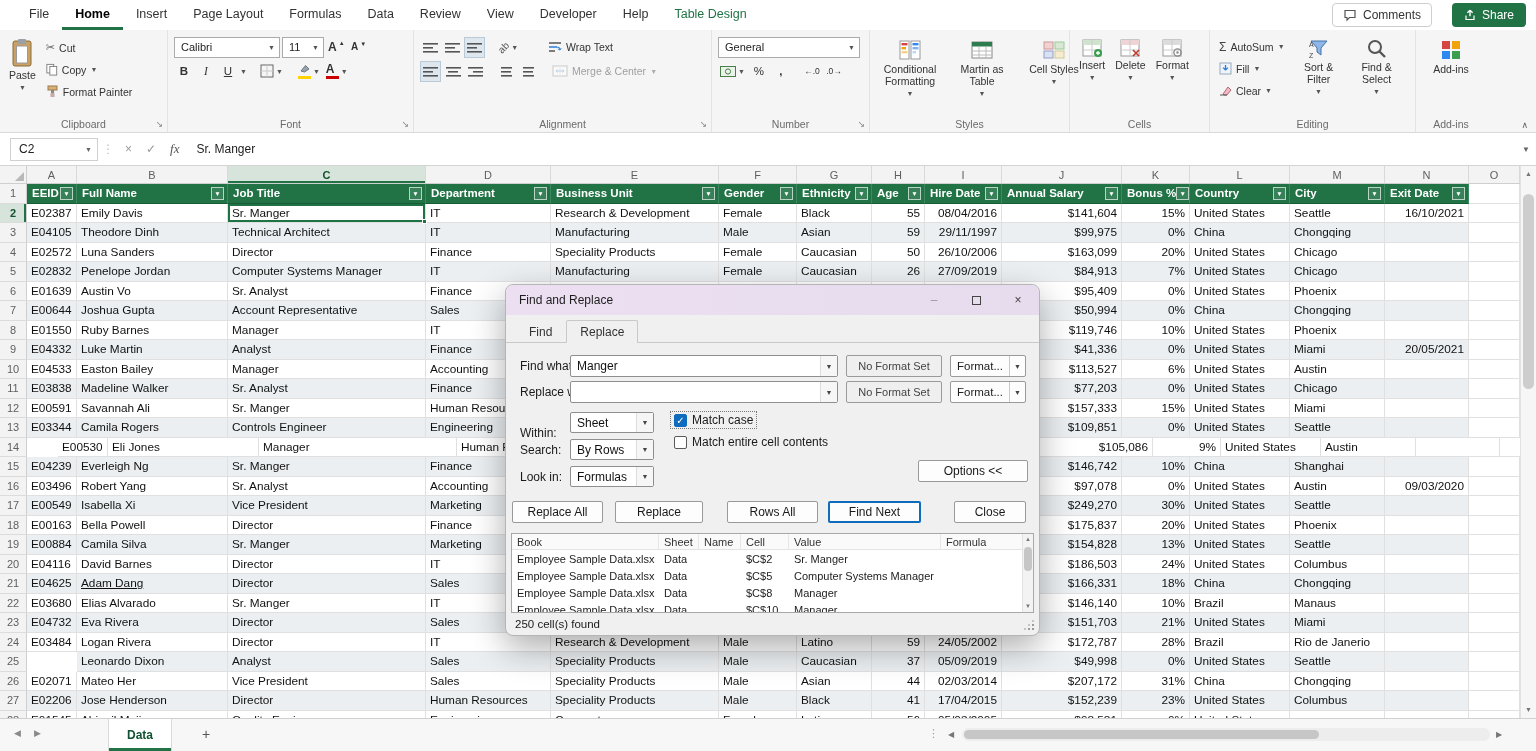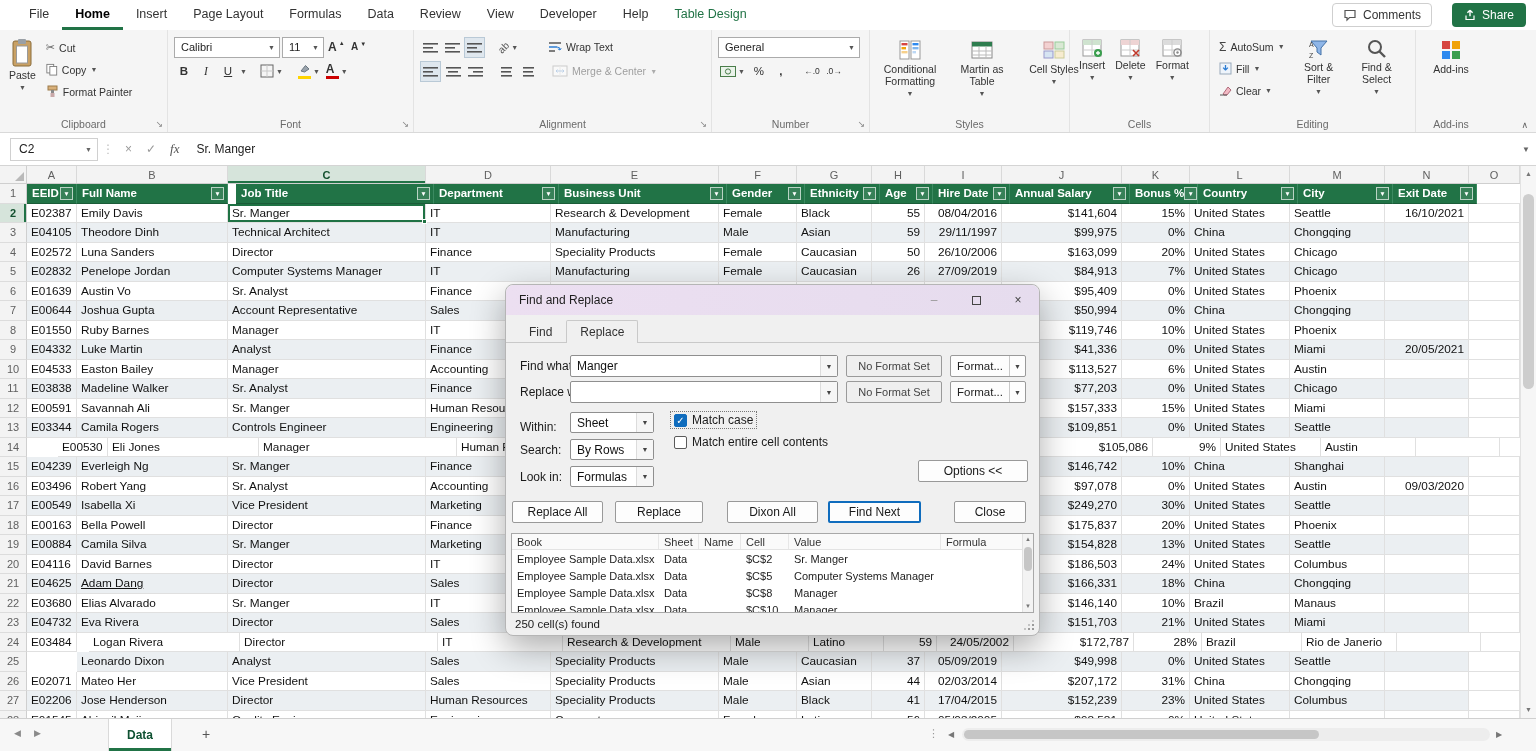--- a/index.html
+++ b/index.html
@@ -509,21 +509,21 @@
       <div class="grow">
         <div class="rownum">1</div>
         <div class="thead" style="width: 50px;">
           <span>EEID</span>
           <span class="filter">▼</span>
         </div>
         <div class="thead" style="width: 151px;">
           <span>Full Name</span>
           <span class="filter">▼</span>
         </div>
-        <div class="thead" style="width: 198px; margin-left: 8px;">
+        <div class="thead" style="width: 198px;">
           <span>Job Title</span>
           <span class="filter">▼</span>
         </div>
         <div class="thead" style="width: 125px;">
           <span>Department</span>
           <span class="filter">▼</span>
         </div>
         <div class="thead" style="width: 168px;">
           <span>Business Unit</span>
           <span class="filter">▼</span>
@@ -958,21 +958,21 @@
         <div class="cell tcell num" style="width: 120px;">$151,703</div>
         <div class="cell tcell num" style="width: 68px;">21%</div>
         <div class="cell tcell" style="width: 100px;">United States</div>
         <div class="cell tcell" style="width: 95px;">Miami</div>
         <div class="cell tcell num" style="width: 84px;"></div>
         <div class="cell" style="width: 51px;"></div>
       </div>
       <div class="grow">
         <div class="rownum">24</div>
         <div class="cell tcell" style="width: 50px;">E03484</div>
-        <div class="cell tcell" style="width: 151px; margin-left: 12px;">Logan Rivera</div>
+        <div class="cell tcell" style="width: 151px;">Logan Rivera</div>
         <div class="cell tcell" style="width: 198px;">Director</div>
         <div class="cell tcell" style="width: 125px;">IT</div>
         <div class="cell tcell" style="width: 168px;">Research &amp; Development</div>
         <div class="cell tcell" style="width: 78px;">Male</div>
         <div class="cell tcell" style="width: 75px;">Latino</div>
         <div class="cell tcell num" style="width: 53px;">59</div>
         <div class="cell tcell num" style="width: 77px;">24/05/2002</div>
         <div class="cell tcell num" style="width: 120px;">$172,787</div>
         <div class="cell tcell num" style="width: 68px;">28%</div>
         <div class="cell tcell" style="width: 100px;">Brazil</div>
@@ -1091,21 +1091,21 @@
   <div class="dcombo" style="left:64px;top:96px;width:268px">
     <span></span>
     <span class="darr">▼</span>
   </div>
   <div class="noformat" style="left:340px;top:96px;width:96px">No Format Set</div>
   <div class="dformat" style="left:444px;top:96px;width:76px">
     <span class="ftxt">Format...</span>
     <span class="fsep">▼</span>
   </div>
 
-  <span class="dlbl" style="top:135px">Within:</span>
+  <span class="dlbl" style="top:141px">Within:</span>
   <div class="dcombo" style="left:64px;top:127px;width:84px;height:21px">
     <span>Sheet</span>
     <span class="darr">▼</span>
   </div>
   <span class="cbrow focus" style="left:165px;top:127px">
     <span class="cb on">✓</span>
     <span>Match case</span>
   </span>
 
   <span class="dlbl" style="top:158px">Search:</span>
@@ -1120,21 +1120,21 @@
 
   <span class="dlbl" style="top:185px">Look in:</span>
   <div class="dcombo" style="left:64px;top:181px;width:84px;height:21px">
     <span>Formulas</span>
     <span class="darr">▼</span>
   </div>
   <div class="dbtn" style="left:412px;top:175px;width:110px">Options &lt;&lt;</div>
 
   <div class="dbtn" style="left:6px;top:216px;width:91px">Replace All</div>
   <div class="dbtn" style="left:109px;top:216px;width:88px">Replace</div>
-  <div class="dbtn" style="left:221px;top:216px;width:91px">Dixon All</div>
+  <div class="dbtn" style="left:221px;top:216px;width:91px">Rows All</div>
   <div class="dbtn primary" style="left:322px;top:216px;width:93px">Find Next</div>
   <div class="dbtn" style="left:448px;top:216px;width:72px">Close</div>
 
   <div id="dlg-list">
     <div id="dlg-list-hdr">
         <div class="lhc" style="width: 147px;">Book</div>
         <div class="lhc" style="width: 40px;">Sheet</div>
         <div class="lhc" style="width: 42px;">Name</div>
         <div class="lhc" style="width: 48px;">Cell</div>
         <div class="lhc" style="width: 152px;">Value</div>

